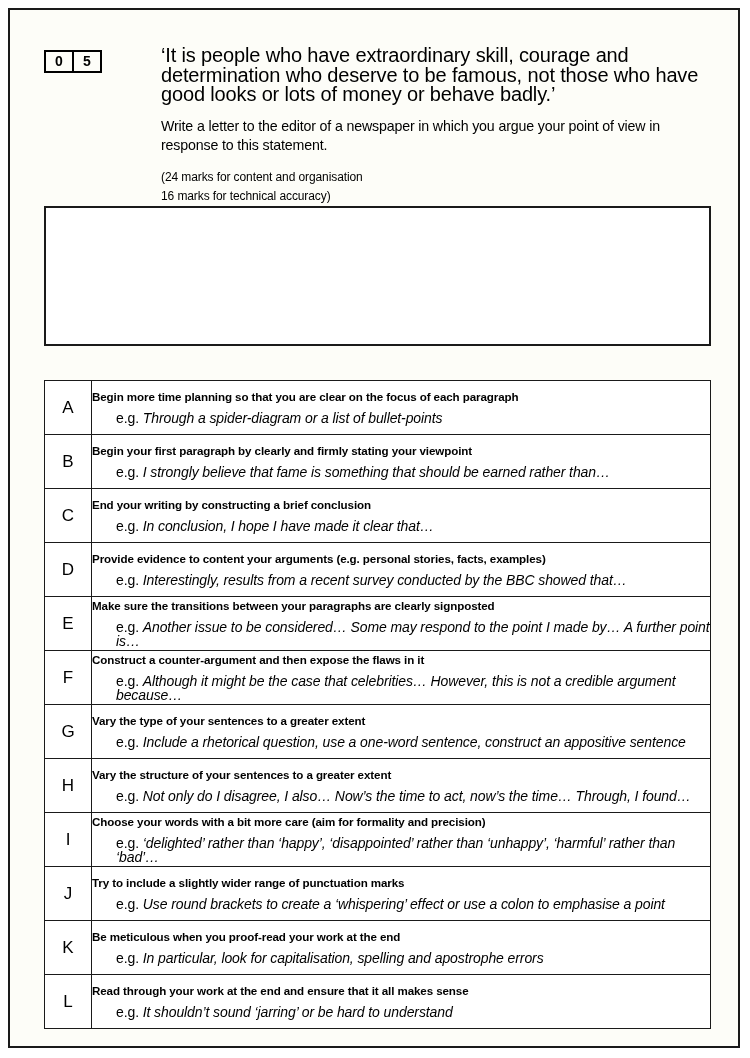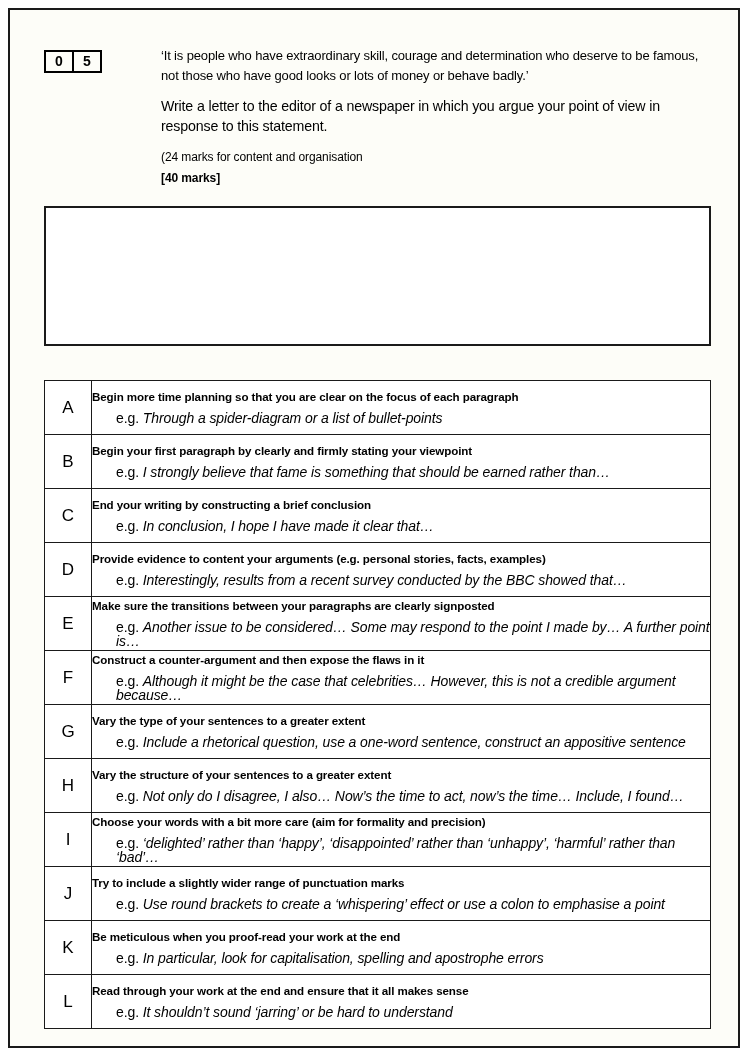--- a/index.html
+++ b/index.html
@@ -55,21 +55,21 @@
     border-left: 2px solid #000;
   }
 
   .q-text {
     position: absolute;
     left: 117px;
     top: 10px;
     width: 551px;
   }
   .q-quote {
-    font-size: 13px;
+    font-size: 20px;
     line-height: 19.5px;
     letter-spacing: -0.15px;
   }
   .q-instruction {
     margin-top: 12px;
     font-size: 14.2px;
     line-height: 19.5px;
     letter-spacing: -0.15px;
   }
   .q-marks {
@@ -153,20 +153,21 @@
     <div class="qnum-box">
       <div class="qnum-digit">0</div>
       <div class="qnum-digit">5</div>
     </div>
 
     <div class="q-text">
       <div class="q-quote">‘It is people who have extraordinary skill, courage and determination who deserve to be famous, not those who have good looks or lots of money or behave badly.’</div>
       <div class="q-instruction">Write a letter to the editor of a newspaper in which you argue your point of view in response to this statement.</div>
       <div class="q-marks">
         <div>(24 marks for content and organisation</div>
+        <div>16 marks for technical accuracy)</div>
         <div class="total">[40 marks]</div>
       </div>
     </div>
 
   </div>
 
   <div class="answer-box"></div>
 
   <table class="targets-table">
     <tbody>
@@ -216,21 +217,21 @@
         <td class="letter-cell">G</td>
         <td class="content-cell">
           <div class="target-heading">Vary the type of your sentences to a greater extent</div>
           <div class="target-example"><span class="eg-label">e.g.</span> <span class="eg-text">Include a rhetorical question, use a one-word sentence, construct an appositive sentence</span></div>
         </td>
       </tr>
       <tr>
         <td class="letter-cell">H</td>
         <td class="content-cell">
           <div class="target-heading">Vary the structure of your sentences to a greater extent</div>
-          <div class="target-example"><span class="eg-label">e.g.</span> <span class="eg-text">Not only do I disagree, I also… Now’s the time to act, now’s the time…  Include, I found…</span></div>
+          <div class="target-example"><span class="eg-label">e.g.</span> <span class="eg-text">Not only do I disagree, I also… Now’s the time to act, now’s the time…  Through, I found…</span></div>
         </td>
       </tr>
       <tr>
         <td class="letter-cell">I</td>
         <td class="content-cell">
           <div class="target-heading">Choose your words with a bit more care (aim for formality and precision)</div>
           <div class="target-example"><span class="eg-label">e.g.</span> <span class="eg-text">‘delighted’ rather than ‘happy’, ‘disappointed’ rather than ‘unhappy’, ‘harmful’ rather than ‘bad’…</span></div>
         </td>
       </tr>
       <tr>

